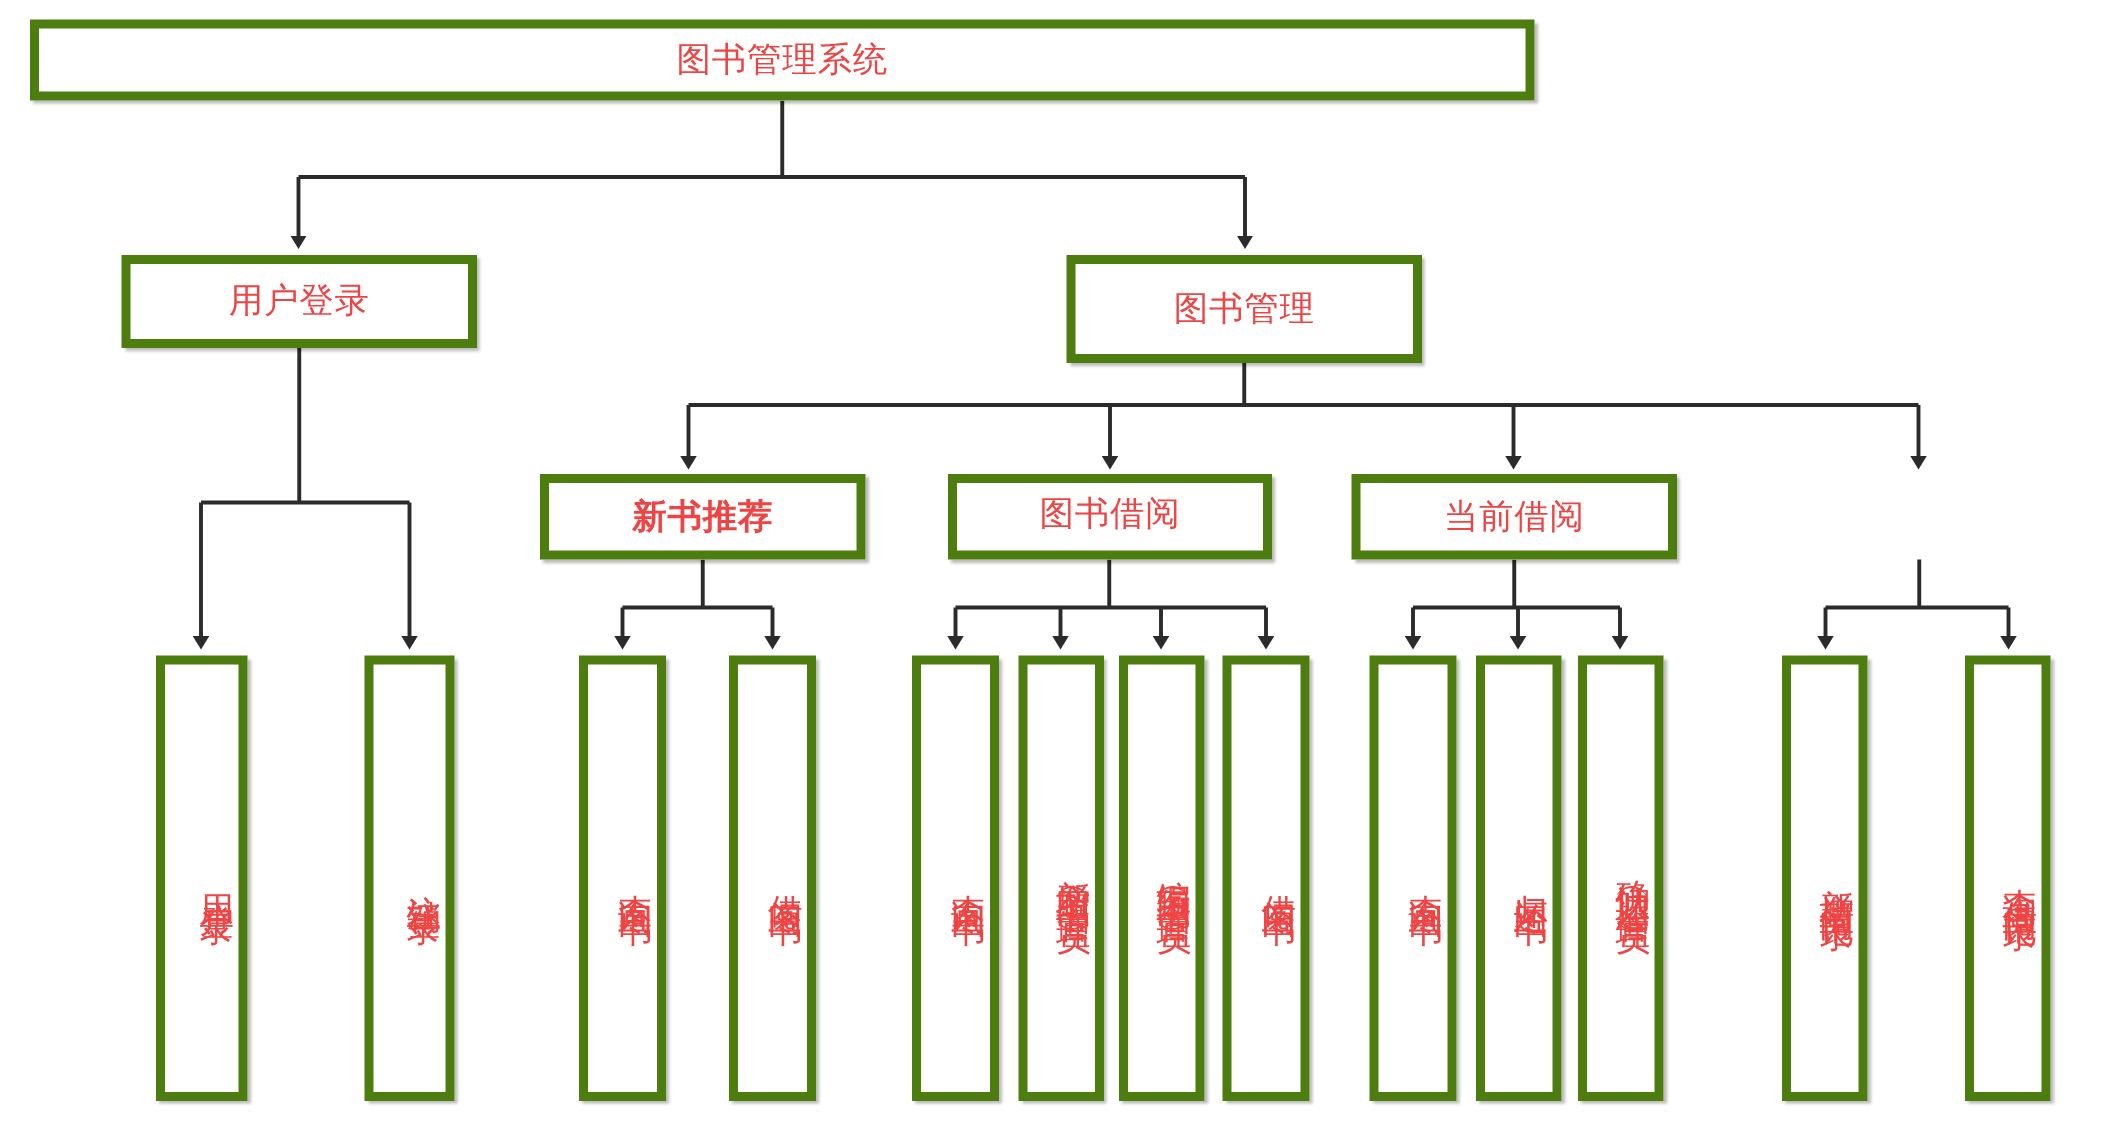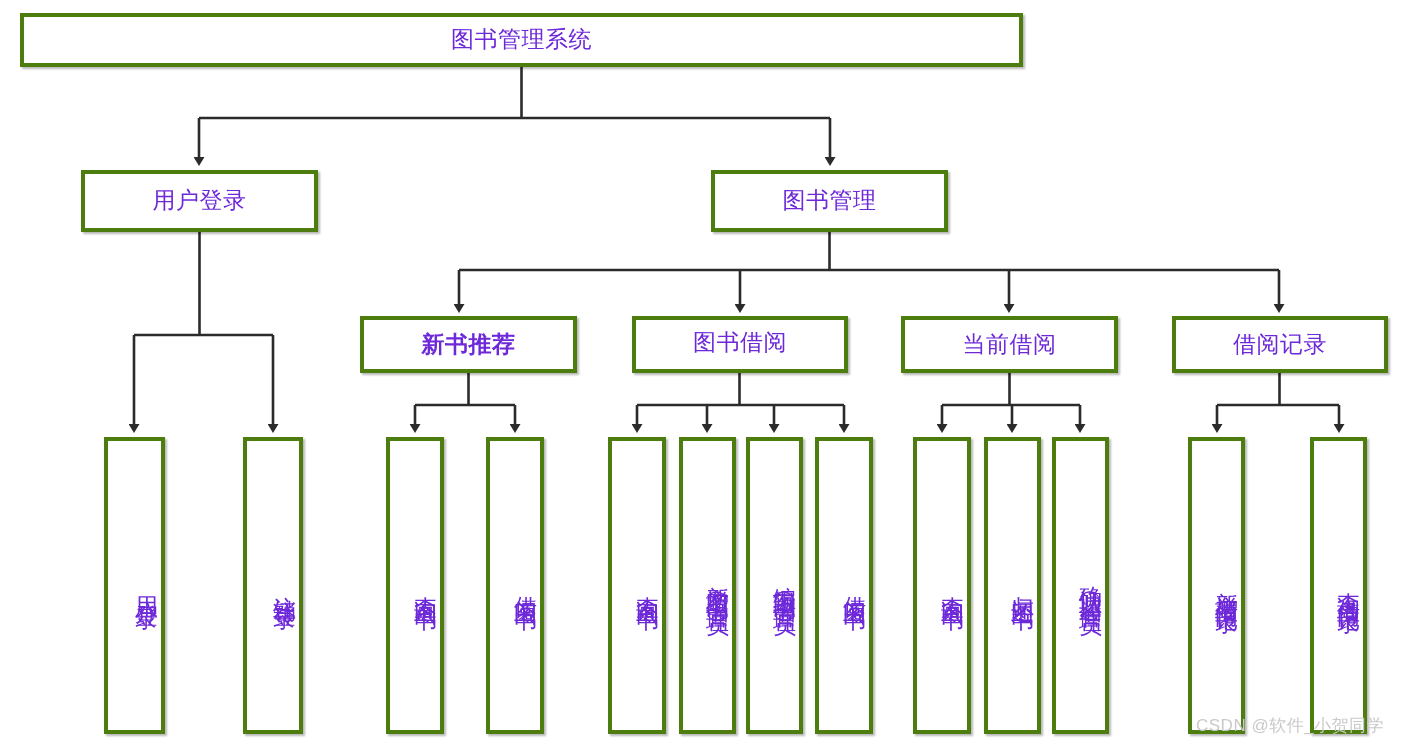--- a/index.html
+++ b/index.html
@@ -21,26 +21,26 @@
     position: absolute;
     left: 0;
     top: 0;
     width: 1405px;
     height: 747px;
   }
   .node {
     position: absolute;
     box-sizing: border-box;
     background: #ffffff;
-    border: 4px solid #4d7c0f;
+    border: 6px solid #4d7c0f;
     box-shadow: 2px 2px 2px rgba(0,0,0,0.28);
     display: flex;
     align-items: center;
     justify-content: center;
-    color: #6d28d9;
+    color: #ef4444;
     letter-spacing: 0.5px;
   }
   .node.horiz {
     font-size: 23px;
     line-height: 1.2;
     white-space: nowrap;
   }
   .node.vert {
     writing-mode: vertical-rl;
     text-orientation: upright;
@@ -120,26 +120,25 @@
       <path d="M1279.5,373 L1279.5,405"></path>
       <path d="M1217,405 L1339,405"></path>
       <path d="M1217,405 L1217,425" marker-end="url(#arrow)"></path>
       <path d="M1339,405 L1339,425" marker-end="url(#arrow)"></path>
     </g>
   </svg>
 
   <div class="node horiz" id="node-root" style="left: 20px; top: 13px; width: 1003px; height: 54px;">图书管理系统</div>
 
   <div class="node horiz" id="node-user-login" style="left: 81px; top: 170px; width: 237px; height: 62px;">用户登录</div>
-  <div class="node horiz" id="node-book-manage" style="left: 711px; top: 170px; width: 237px; height: 62px;">图书管理</div>
+  <div class="node horiz" id="node-book-manage" style="left: 711px; top: 170px; width: 237px; height: 72px;">图书管理</div>
 
   <div class="node horiz" id="node-new-book-rec" style="left: 360px; top: 316px; width: 217px; height: 57px; font-weight: bold;">新书推荐</div>
   <div class="node horiz" id="node-book-borrow" style="left: 632px; top: 316px; width: 216px; height: 57px; font-family: Liberation Mono, monospace;">图书借阅</div>
   <div class="node horiz" id="node-current-borrow" style="left: 901px; top: 316px; width: 217px; height: 57px;">当前借阅</div>
-  <div class="node horiz" id="node-borrow-record" style="left: 1172px; top: 316px; width: 216px; height: 57px;">借阅记录</div>
 
   <div class="node vert" id="leaf-0" style="left: 104px; top: 437px; width: 61px; height: 297px;">
     <span class="vlabel">用户登录</span>
   </div>
   <div class="node vert" id="leaf-1" style="left: 243px; top: 437px; width: 60px; height: 297px;">
     <span class="vlabel">注销登录</span>
   </div>
   <div class="node vert" id="leaf-2" style="left: 386px; top: 437px; width: 58px; height: 297px;">
     <span class="vlabel">查询图书</span>
   </div>
@@ -167,15 +166,14 @@
   <div class="node vert" id="leaf-10" style="left: 1052px; top: 437px; width: 57px; height: 297px;">
     <span class="vlabel">确认归还（管理员）</span>
   </div>
   <div class="node vert" id="leaf-11" style="left: 1188px; top: 437px; width: 57px; height: 297px;">
     <span class="vlabel">新增借阅记录</span>
   </div>
   <div class="node vert" id="leaf-12" style="left: 1310px; top: 437px; width: 57px; height: 297px;">
     <span class="vlabel">查询借阅记录</span>
   </div>
 
-  <div id="watermark" style="left: 1196px; top: 714px;">CSDN @软件_小贺同学</div>
 
 </div>
 
 </body></html>

